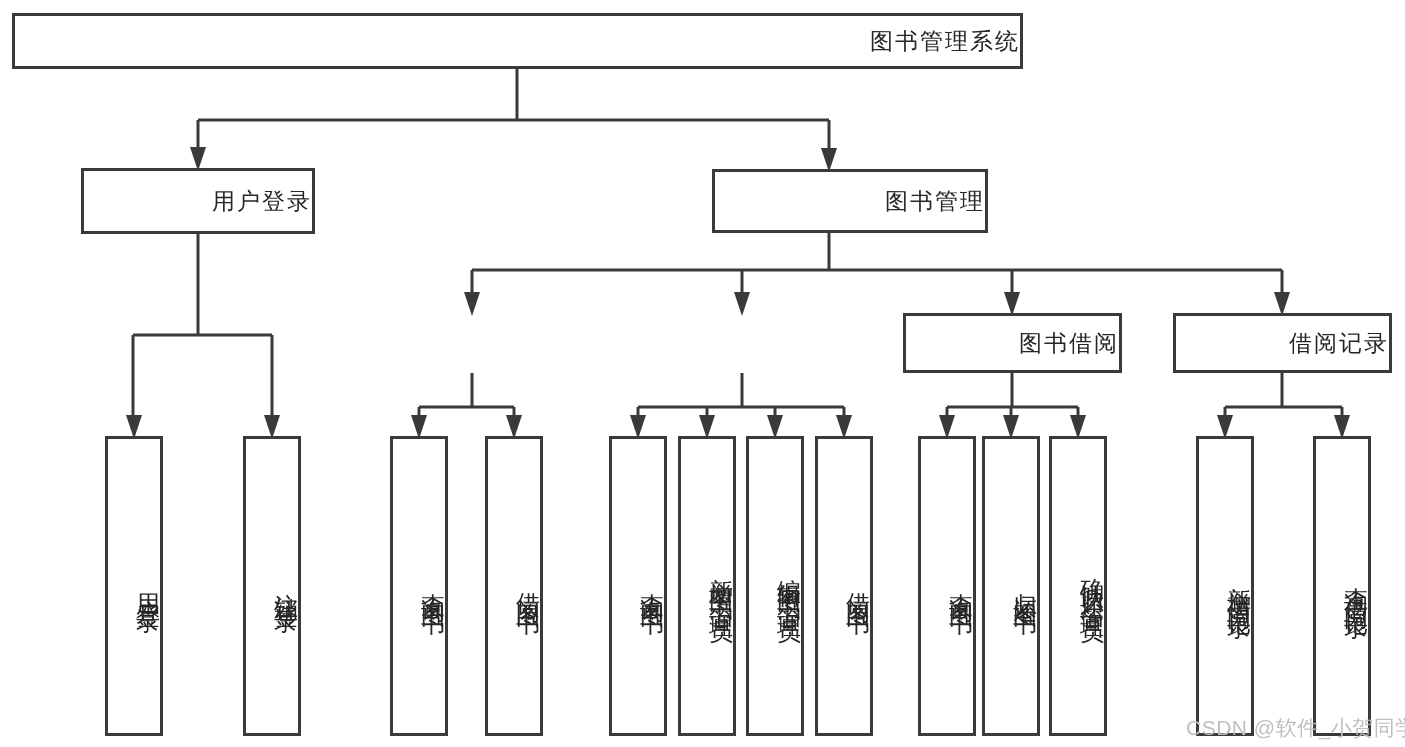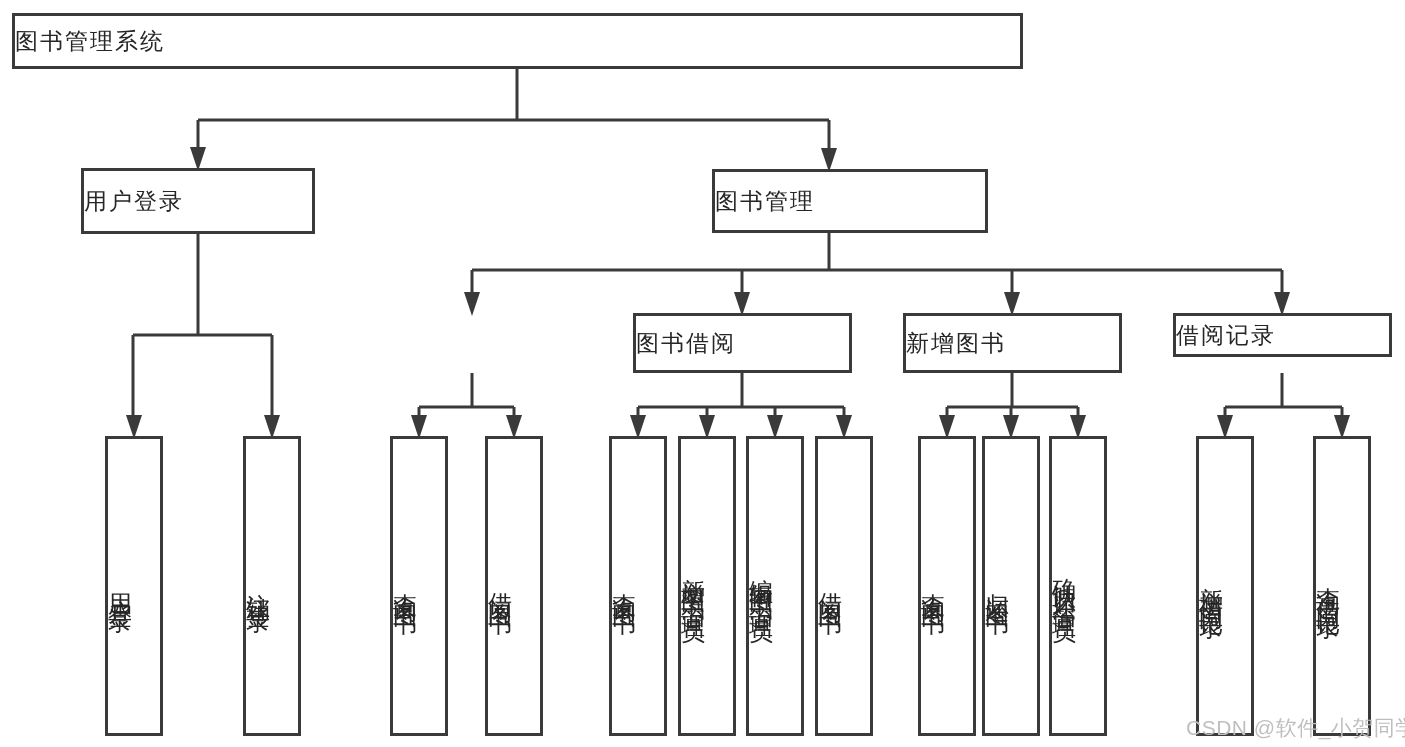--- a/index.html
+++ b/index.html
@@ -17,21 +17,21 @@
     overflow:hidden;
   }
   .connectors{position:absolute;left:0;top:0;}
   .connectors path{stroke:var(--line);stroke-width:3;fill:none;}
   .connectors polygon{fill:var(--line);stroke:none;}
   .box{
     position:absolute;
     box-sizing:border-box;
     background:#fff;
     border:3px solid var(--line);
-    display:flex;align-items:center;justify-content:flex-start;
+    display:flex;align-items:center;justify-content:flex-end;
     color:var(--text);
   }
   .hbox span{
     font-size:23px;
     letter-spacing:2px;
     font-weight:500;
     white-space:nowrap;
   }
   .vbox .vtext{
     writing-mode:vertical-rl;
@@ -95,27 +95,24 @@
     <span>图书管理系统</span>
   </div>
 
   <div class="box hbox" style="left:81px;top:168px;width:234px;height:66px">
     <span>用户登录</span>
   </div>
   <div class="box hbox" style="left:712px;top:169px;width:276px;height:64px">
     <span>图书管理</span>
   </div>
 
-  <div class="box hbox" style="left:633px;top:313px;width:219px;height:60px">
+  <div class="box hbox" style="left:903px;top:313px;width:219px;height:60px">
     <span>图书借阅</span>
   </div>
-  <div class="box hbox" style="left:903px;top:313px;width:219px;height:60px">
-    <span>新增图书</span>
-  </div>
-  <div class="box hbox" style="left:1173px;top:313px;width:219px;height:44px">
+  <div class="box hbox" style="left:1173px;top:313px;width:219px;height:60px">
     <span>借阅记录</span>
   </div>
 
   <div class="box vbox" style="left:105px;top:436px;width:58px;height:300px">
     <span class="vtext">用户登录</span>
   </div>
   <div class="box vbox" style="left:243px;top:436px;width:58px;height:300px">
     <span class="vtext">注销登录</span>
   </div>
 

